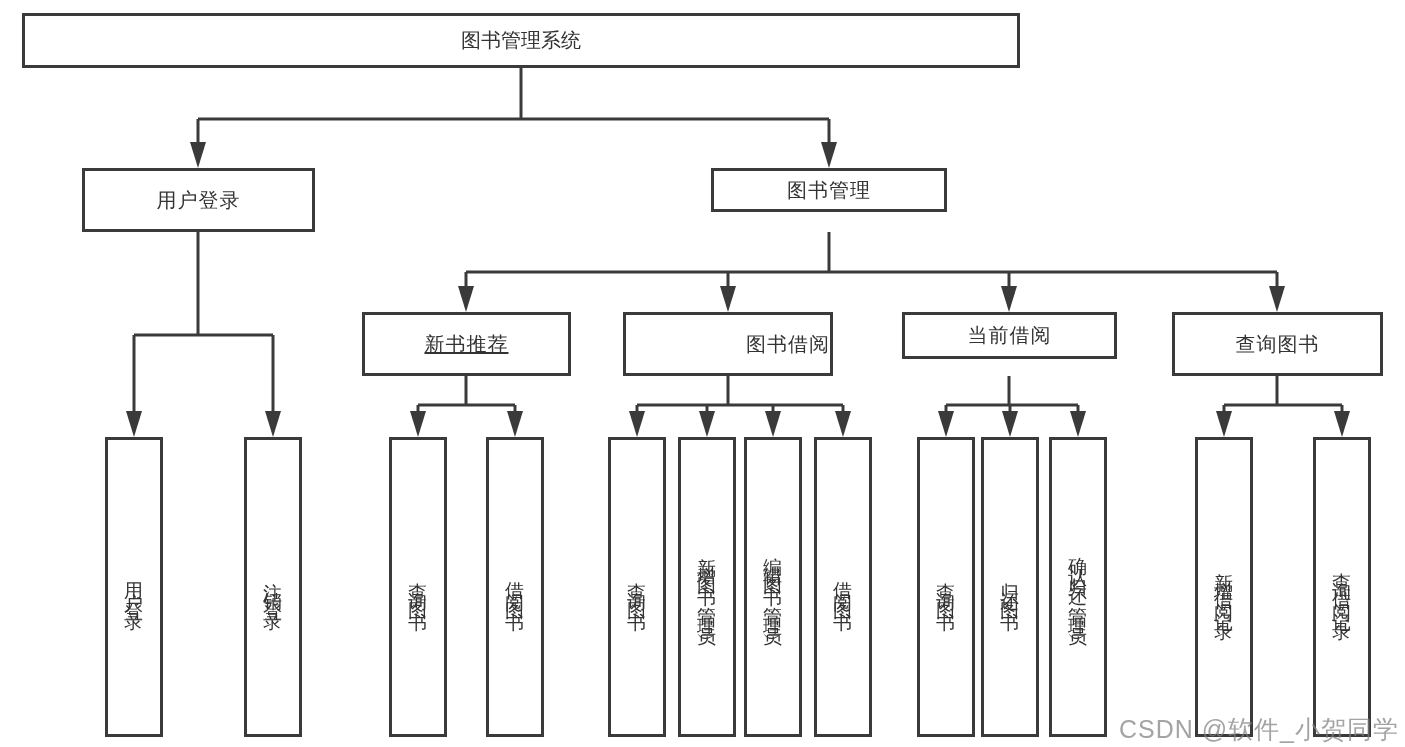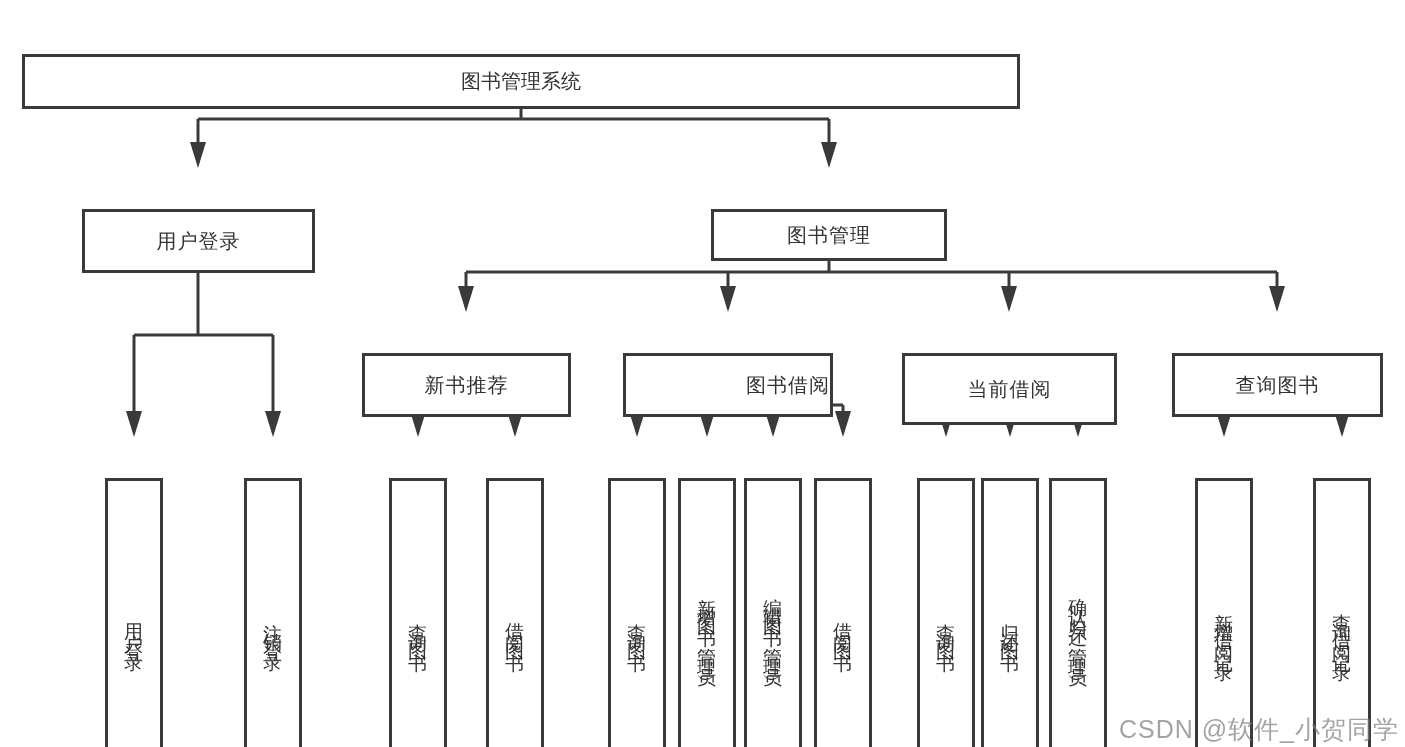--- a/index.html
+++ b/index.html
@@ -27,21 +27,21 @@
   }
   .leaf .vtext{
     writing-mode:vertical-rl;
     text-orientation:mixed;
     font-size:19px;
     letter-spacing:10px;
     line-height:1;
     color:#333333;
   }
   #wires{position:absolute;left:0;top:0;z-index:1;}
-  .node{z-index:2;margin-top:41px;}
+  .node{z-index:2;}
   #watermark{
     position:absolute;
     top:713px;right:6px;
     font-size:25px;
     color:rgba(128,128,128,0.72);
     letter-spacing:1px;
     z-index:5;
     white-space:nowrap;
   }
 </style>
@@ -119,31 +119,31 @@
     </g>
   </svg>
 
   <div class="node root" style="left:22px;top:13px;width:998px;height:55px;">
     <span>图书管理系统</span>
   </div>
 
   <div class="node hnode" style="left:82px;top:168px;width:233px;height:64px;">
     <span>用户登录</span>
   </div>
-  <div class="node hnode" style="left:711px;top:168px;width:236px;height:52px;">
+  <div class="node hnode" style="left:711px;top:168px;width:236px;height:44px;">
     <span>图书管理</span>
   </div>
 
-  <div class="node hnode" style="left:362px;top:312px;width:209px;height:64px;">
+  <div class="node hnode" style="left:362px;top:312px;width:209px;height:64px;text-decoration:underline;">
     <span>新书推荐</span>
   </div>
   <div class="node hnode" style="left:623px;top:312px;width:210px;height:64px;justify-content:flex-end;">
     <span>图书借阅</span>
   </div>
-  <div class="node hnode" style="left:902px;top:312px;width:215px;height:72px;">
+  <div class="node hnode" style="left:902px;top:312px;width:215px;height:47px;">
     <span>当前借阅</span>
   </div>
   <div class="node hnode" style="left:1172px;top:312px;width:211px;height:64px;">
     <span>查询图书</span>
   </div>
 
   <div class="node leaf" style="left:105px;">
     <span class="vtext">用户登录</span>
   </div>
   <div class="node leaf" style="left:244px;">

